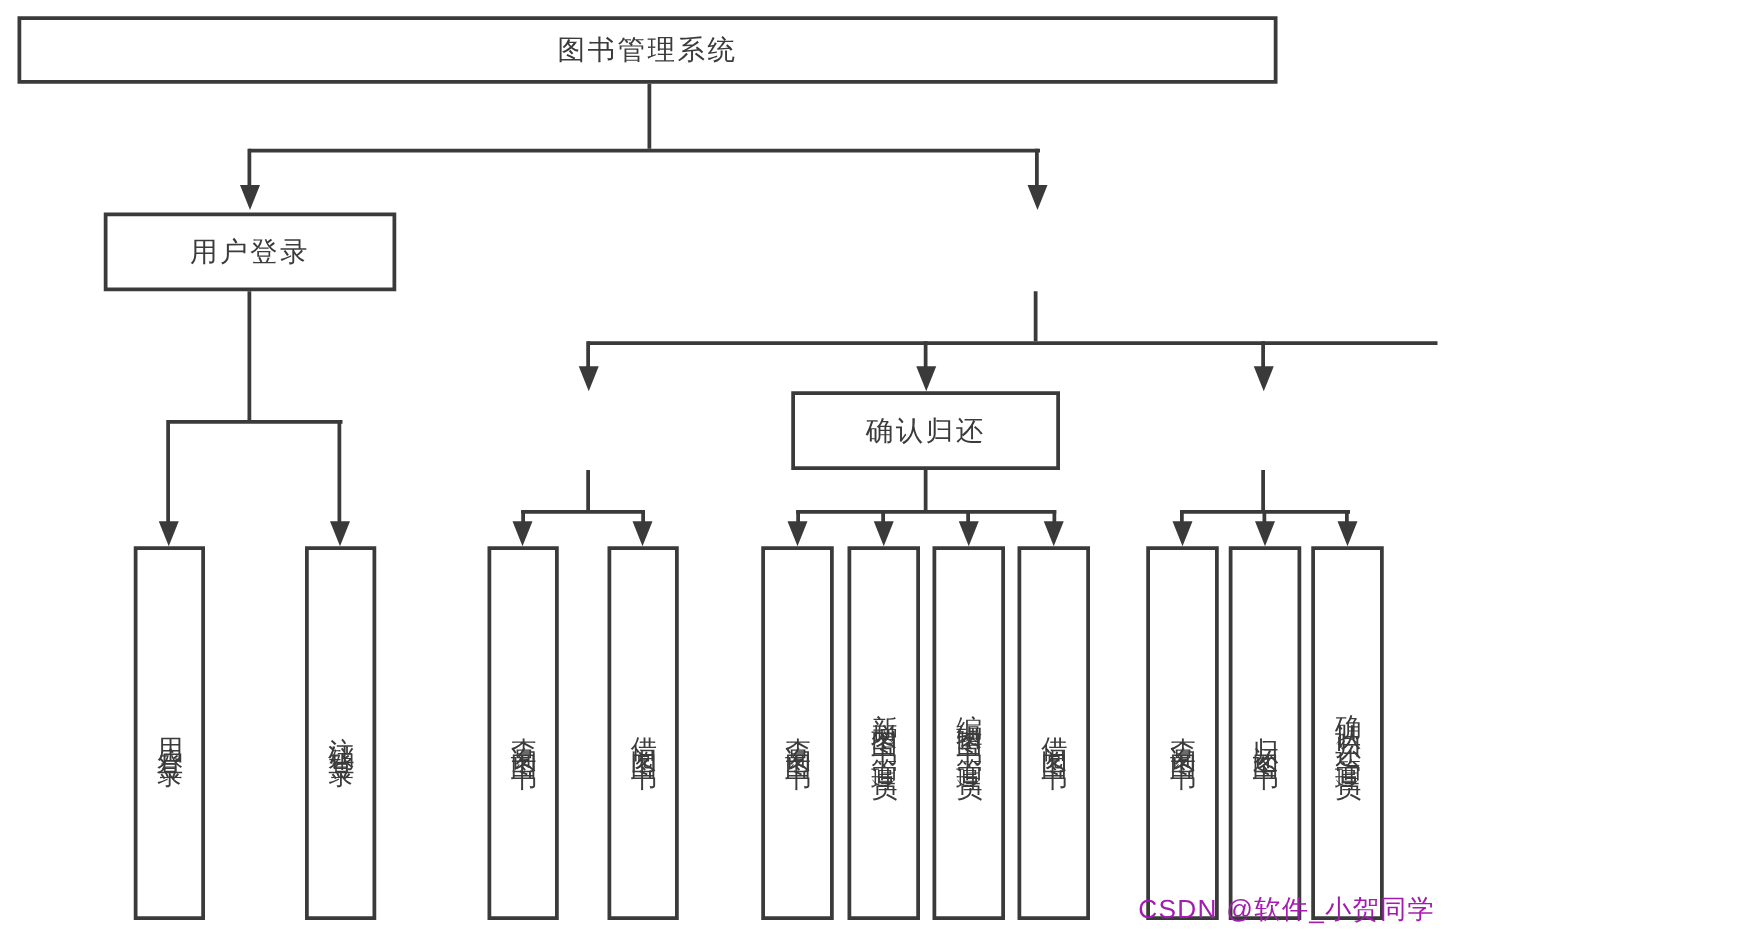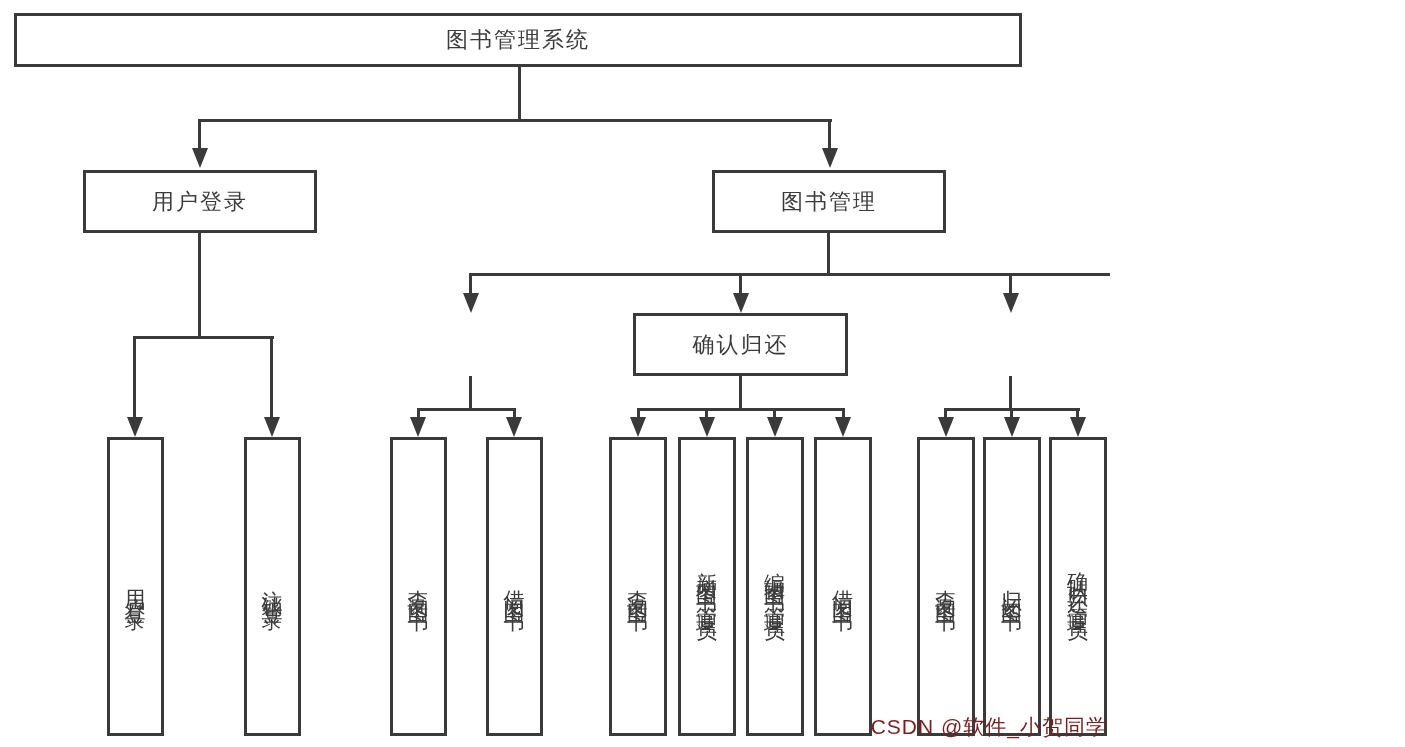--- a/index.html
+++ b/index.html
@@ -1,55 +1,52 @@
 <!DOCTYPE html>
 <html><head>
 <meta charset="utf-8">
 <style>
   html,body{margin:0;padding:0;background:#ffffff;}
   body{font-family:"Liberation Sans","DejaVu Sans",sans-serif;}
-  .canvas{position:relative;width:1110px;height:747px;background:#ffffff;overflow:hidden;}
+  .canvas{position:relative;width:1110px;height:747px;background:#ffffff;overflow:hidden;padding-left:40px;}
   
   .vl,.hl{position:absolute;background:#3a3a3a;}
   .vl{width:3px;}
   .hl{height:3px;}
   
   .arr{position:absolute;width:0;height:0;
        border-left:8px solid transparent;border-right:8px solid transparent;
        border-top:20px solid #3a3a3a;}
   
   .box{position:absolute;background:#ffffff;border:3px solid #3a3a3a;box-sizing:border-box;
        display:flex;align-items:center;justify-content:center;color:#3b3b3b;}
   .box.h span{font-size:22px;letter-spacing:2px;white-space:nowrap;}
   .box.v .vt{writing-mode:vertical-rl;text-orientation:mixed;
              font-size:21px;letter-spacing:7px;line-height:1.1;}
   .watermark{position:absolute;right:2px;bottom:6px;font-size:21px;letter-spacing:1px;
-             color:#7f1d1d;z-index:5;white-space:nowrap;}
+             color:#a21caf;z-index:5;white-space:nowrap;}
 </style>
 </head>
 <body>
 
 <div class="canvas">
 
   <div class="box h" style="left:14px;top:13px;width:1008px;height:54px;">
     <span>图书管理系统</span>
   </div>
 
   <div class="vl" style="left:518px;top:67px;height:52px;"></div>
   <div class="hl" style="left:199px;top:119px;width:633px;"></div>
   <div class="vl" style="left:198px;top:119px;height:31px;"></div>
   <div class="arr" style="left:192px;top:148px;"></div>
   <div class="vl" style="left:828px;top:119px;height:31px;"></div>
   <div class="arr" style="left:822px;top:148px;"></div>
 
   <div class="box h" style="left:83px;top:170px;width:234px;height:63px;">
     <span>用户登录</span>
-  </div>
-  <div class="box h" style="left:712px;top:170px;width:234px;height:63px;">
-    <span>图书管理</span>
   </div>
 
   <div class="vl" style="left:198px;top:233px;height:103px;"></div>
   <div class="hl" style="left:134px;top:336px;width:140px;"></div>
   <div class="vl" style="left:133px;top:336px;height:83px;"></div>
   <div class="arr" style="left:127px;top:417px;"></div>
   <div class="vl" style="left:270px;top:336px;height:83px;"></div>
   <div class="arr" style="left:264px;top:417px;"></div>
 
   <div class="vl" style="left:827px;top:233px;height:40px;"></div>

